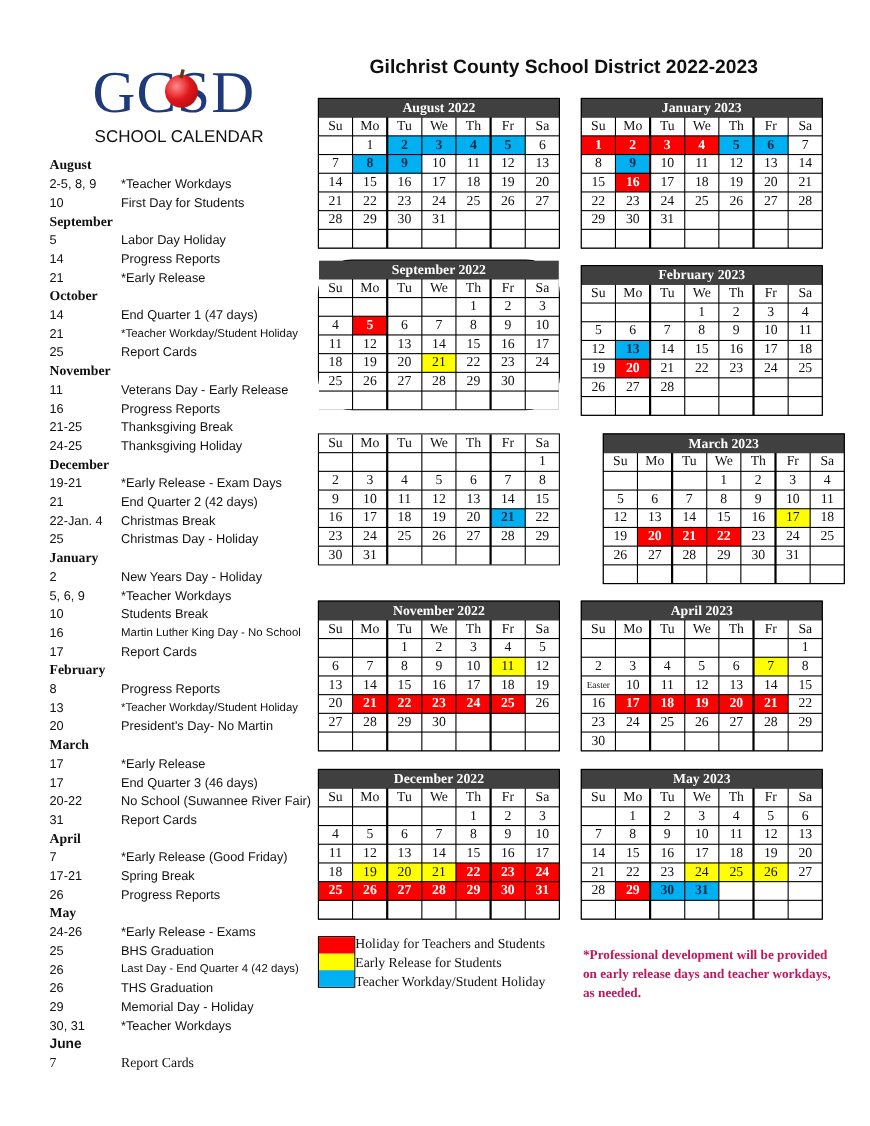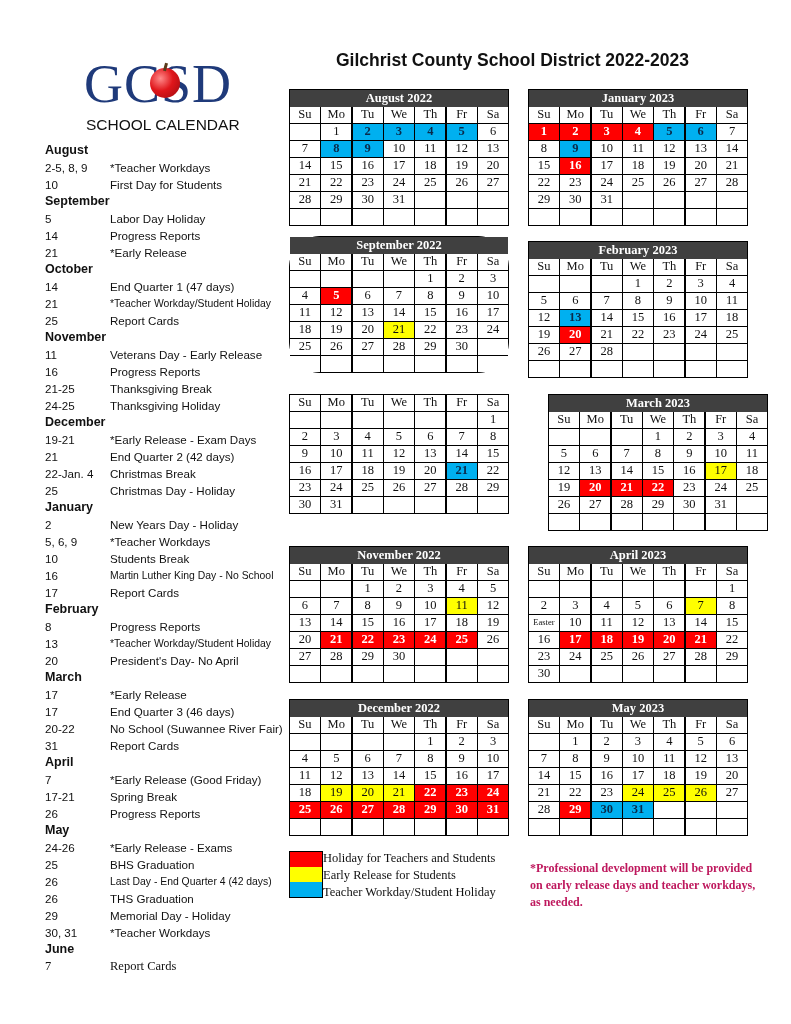--- a/index.html
+++ b/index.html
@@ -8,21 +8,21 @@
   .logo { position: absolute; left: 84px; top: 60px; width: 160px; height: 48px; }
   .logo-text { position: absolute; left: 0; top: 0; font-family: "Liberation Serif", serif; font-size: 54px; line-height: 48px; color: #1f3a7a; letter-spacing: 1px; }
   .apple { position: absolute; left: 66px; top: 8px; width: 30px; height: 30px; border-radius: 50%;
            background: radial-gradient(circle at 35% 35%, #ff8a8a 0%, #e0161b 45%, #9c0a0e 100%); }
   .apple-stem { position: absolute; left: 80px; top: 3px; width: 3px; height: 8px; background: #5a3a1a; transform: rotate(15deg); }
   .school-cal { position: absolute; left: 86px; top: 116px; font-family: "Liberation Sans", sans-serif; font-size: 15.5px; letter-spacing: 0px; color: #111; }
 
   .page-title { position: absolute; left: 336px; top: 50px; font-family: "Liberation Sans", sans-serif; font-weight: bold; font-size: 17.5px; color: #111; }
 
   .events { position: absolute; left: 45px; top: 142px; width: 240px; }
-  .ev-month { font-family: Liberation Sans, sans-serif; font-weight: bold; font-size: 12.5px; height: 17px; line-height: 17px; }
+  .ev-month { font-family: Liberation Serif, serif; font-weight: bold; font-size: 12.5px; height: 17px; line-height: 17px; }
   .ev-month.sans { font-family: "Liberation Sans", sans-serif; }
   .ev-row { height: 17px; line-height: 17px; font-size: 11.6px; white-space: nowrap; position: relative; }
   .ev-date { position: absolute; left: 0; }
   .ev-desc { position: absolute; left: 65px; }
   .ev-desc.small { font-size: 10.4px; }
   .ev-desc.serif { font-family: "Liberation Serif", serif; font-size: 12.5px; }
   .ev-date.serif { font-family: "Liberation Serif", serif; font-size: 12.5px; }
 
   .cal { position: absolute; width: 218px; border: 1.5px solid #000; background: #000; }
   .cal-head { background: #404040; color: #fff; height: 17px; line-height: 17px; text-align: center; font-family: "Liberation Serif", serif; font-weight: bold; font-size: 12.5px; }
@@ -147,21 +147,21 @@
     <div class="ev-row">
       <span class="ev-date">8</span>
       <span class="ev-desc">Progress Reports</span>
     </div>
     <div class="ev-row">
       <span class="ev-date">13</span>
       <span class="ev-desc small">*Teacher Workday/Student Holiday</span>
     </div>
     <div class="ev-row">
       <span class="ev-date">20</span>
-      <span class="ev-desc">President's Day- No April</span>
+      <span class="ev-desc">President's Day- No Martin</span>
     </div>
     <div class="ev-month">March</div>
     <div class="ev-row">
       <span class="ev-date">17</span>
       <span class="ev-desc">*Early Release</span>
     </div>
     <div class="ev-row">
       <span class="ev-date">17</span>
       <span class="ev-desc">End Quarter 3 (46 days)</span>
     </div>

